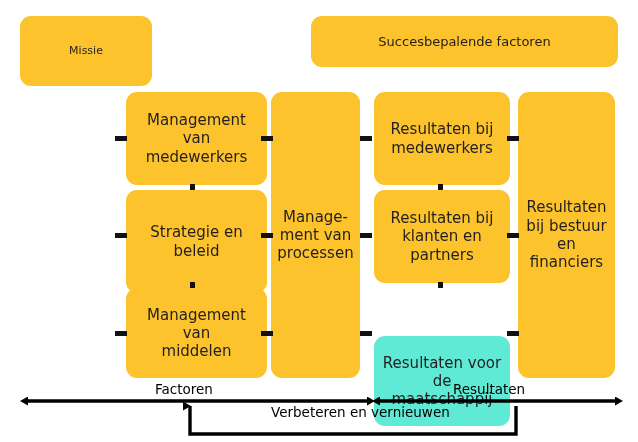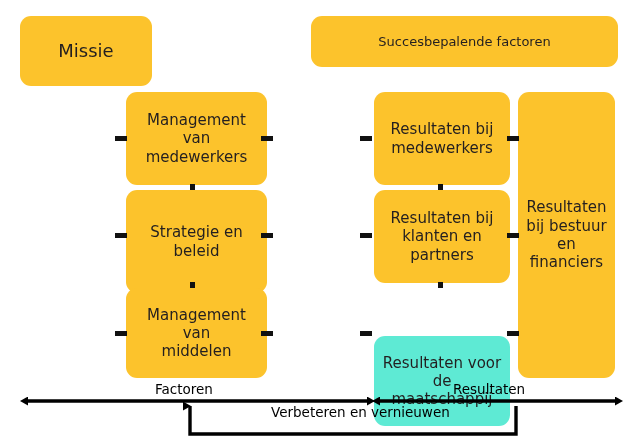--- a/index.html
+++ b/index.html
@@ -23,21 +23,21 @@
     display:flex;
     align-items:center;
     justify-content:center;
     text-align:center;
     font-size:15px;
     line-height:1.22;
     padding:2px 6px;
     white-space:pre-line;
   }
   .box.orange{background:#5eead4;margin-top:48px;}
-  .box.top{font-size:18px;}
+  .box.top{font-size:11px;}
   .box.wide{font-size:13px;}
 
   
   .conn{
     position:absolute;
     background:#111111;
   }
   .conn.h{width:12px;height:5px;}
   .conn.v{width:5px;height:6px;}
 
@@ -69,20 +69,23 @@
 
   <div class="box" style="left:126px;top:92px;width:141px;height:93px;">Management van
 medewerkers</div>
 
   <div class="box" style="left:126px;top:190px;width:141px;height:103px;">Strategie en
 beleid</div>
 
   <div class="box" style="left:126px;top:288px;width:141px;height:90px;">Management van
 middelen</div>
 
+  <div class="box" style="left:271px;top:92px;width:89px;height:286px;">Manage-
+ment van
+processen</div>
 
   <div class="box" style="left:374px;top:92px;width:136px;height:93px;">Resultaten bij
 medewerkers</div>
 
   <div class="box" style="left:374px;top:190px;width:136px;height:93px;">Resultaten bij
 klanten en
 partners</div>
 
   <div class="box orange" style="left:374px;top:288px;width:136px;height:90px;">Resultaten voor
 de maatschappij</div>

